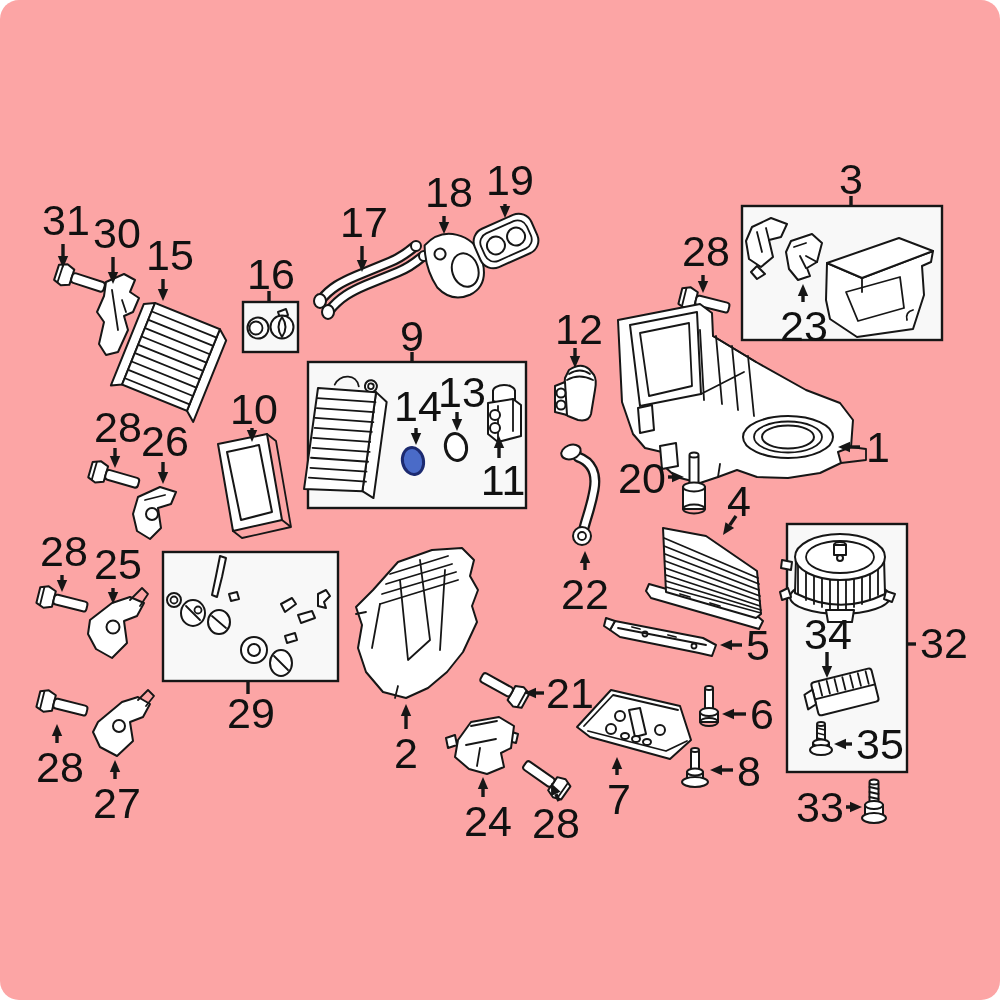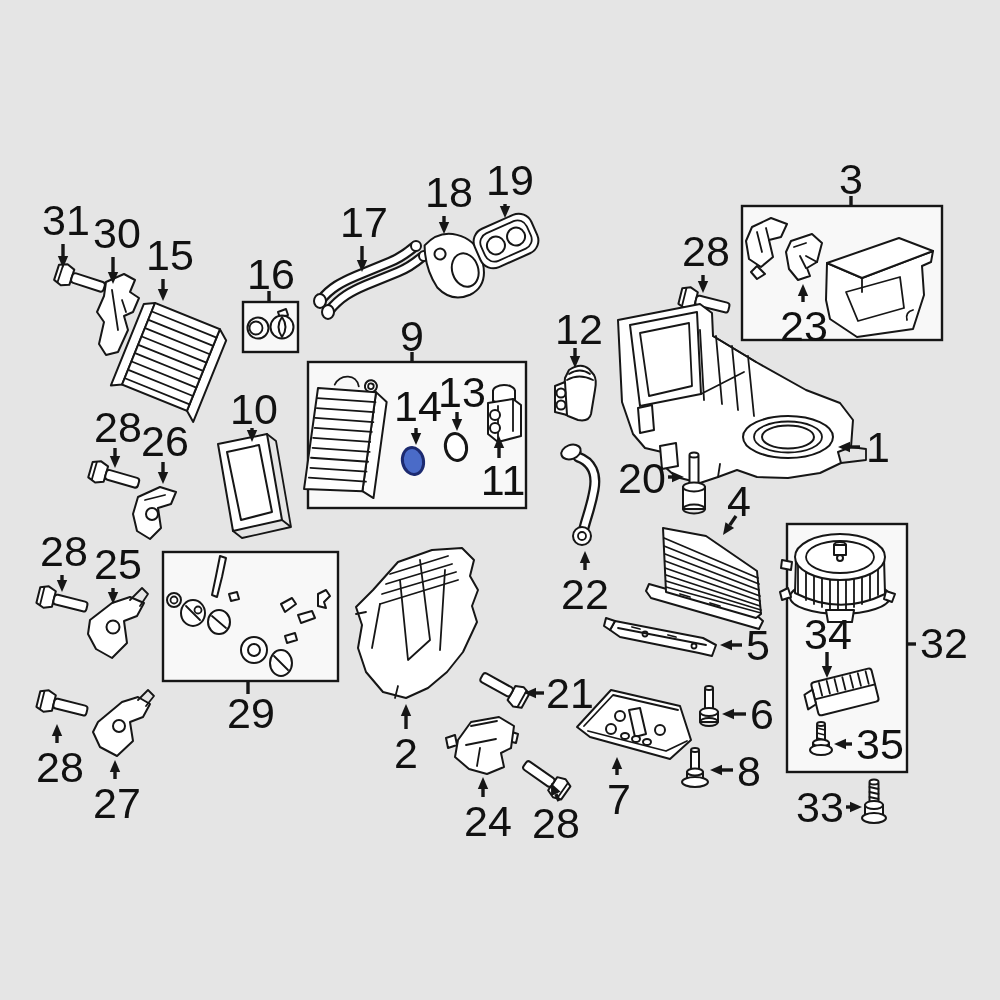--- a/index.html
+++ b/index.html
@@ -1,16 +1,16 @@
 <!DOCTYPE html>
 <html><head>
 <meta charset="utf-8">
 <style>
   html,body{margin:0;padding:0;background:#ffffff;}
-  #stage{position:relative;width:1000px;height:1000px;background:#e5e5e5;overflow:hidden;}
+  #stage{position:relative;width:1000px;height:1000px;background:#fca5a5;overflow:hidden;border-radius:19px;}
   svg{display:block;}
   .gbox{fill:#f8f8f8;stroke:#161616;stroke-width:2.4;}
   .p{fill:#ffffff;stroke:#161616;stroke-width:2;stroke-linejoin:round;stroke-linecap:round;}
   .ln{fill:none;stroke:#161616;stroke-width:1.8;stroke-linecap:round;stroke-linejoin:round;}
   .tubo{fill:none;stroke:#161616;stroke-width:11;stroke-linecap:round;stroke-linejoin:round;}
   .tubi{fill:none;stroke:#ffffff;stroke-width:6.5;stroke-linecap:round;stroke-linejoin:round;}
   .lead{stroke:#161616;stroke-width:3.4;fill:none;}
   .ah{fill:#161616;stroke:none;}
   .plabel{font-family:"Liberation Sans",sans-serif;font-size:43px;font-weight:400;fill:#111111;text-anchor:middle;dominant-baseline:central;}
   .hl{stroke:#1c2a70;stroke-width:3;}

